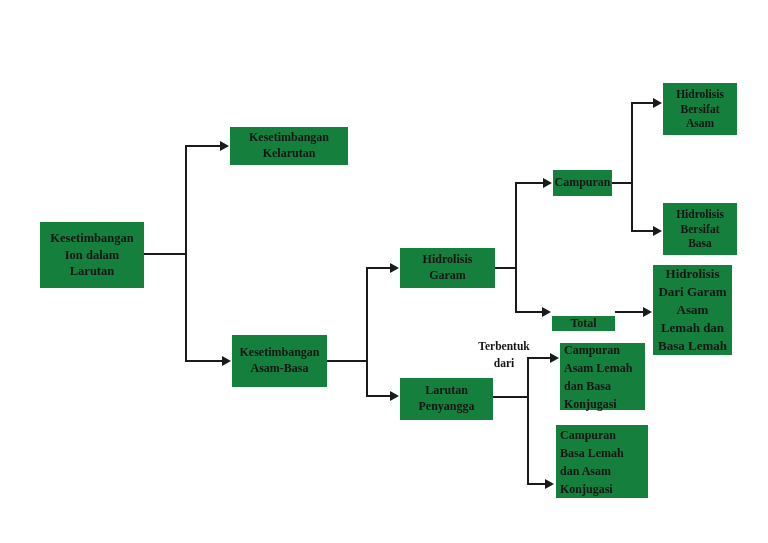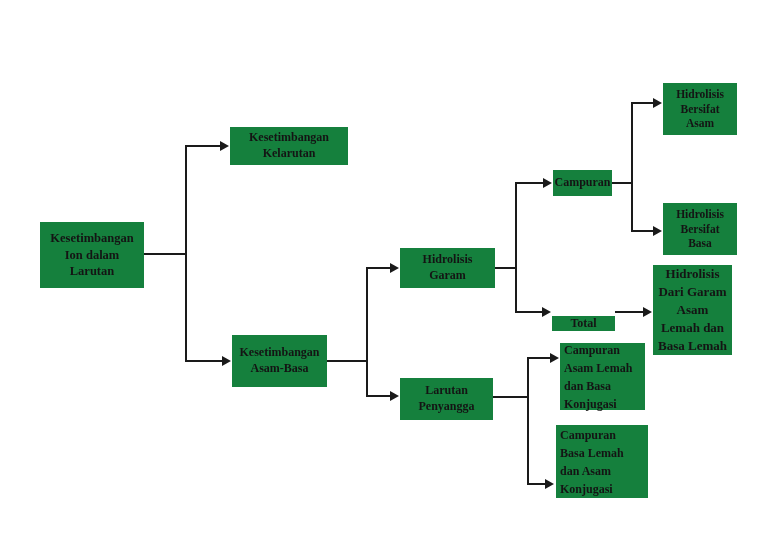--- a/index.html
+++ b/index.html
@@ -96,20 +96,22 @@
 Konjugasi</span>
   </div>
 
   <div class="node left-text" style="left:556px;top:425px;width:92px;height:73px;">
     <span class="lbl">Campuran
 Basa Lemah
 dan Asam
 Konjugasi</span>
   </div>
 
+  <div class="floating-label" style="left:462px;top:338px;width:84px;">Terbentuk
+dari</div>
 
   <div class="ln" style="left:144px;top:253px;width:42px;height:2px;"></div>
   <div class="ln" style="left:185px;top:145px;width:2px;height:217px;"></div>
   <div class="ln" style="left:185px;top:145px;width:36px;height:2px;"></div>
   <div class="arrow-right" style="left:220px;top:141px;"></div>
   <div class="ln" style="left:185px;top:360px;width:38px;height:2px;"></div>
   <div class="arrow-right" style="left:222px;top:356px;"></div>
 
   <div class="ln" style="left:327px;top:360px;width:41px;height:2px;"></div>
   <div class="ln" style="left:366px;top:267px;width:2px;height:130px;"></div>

